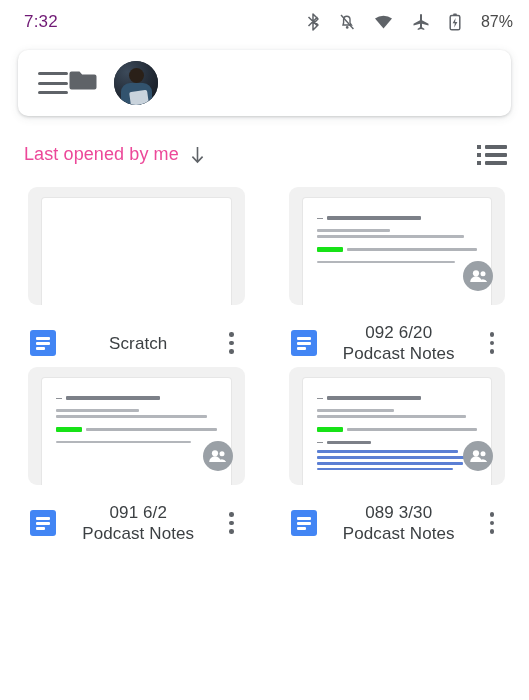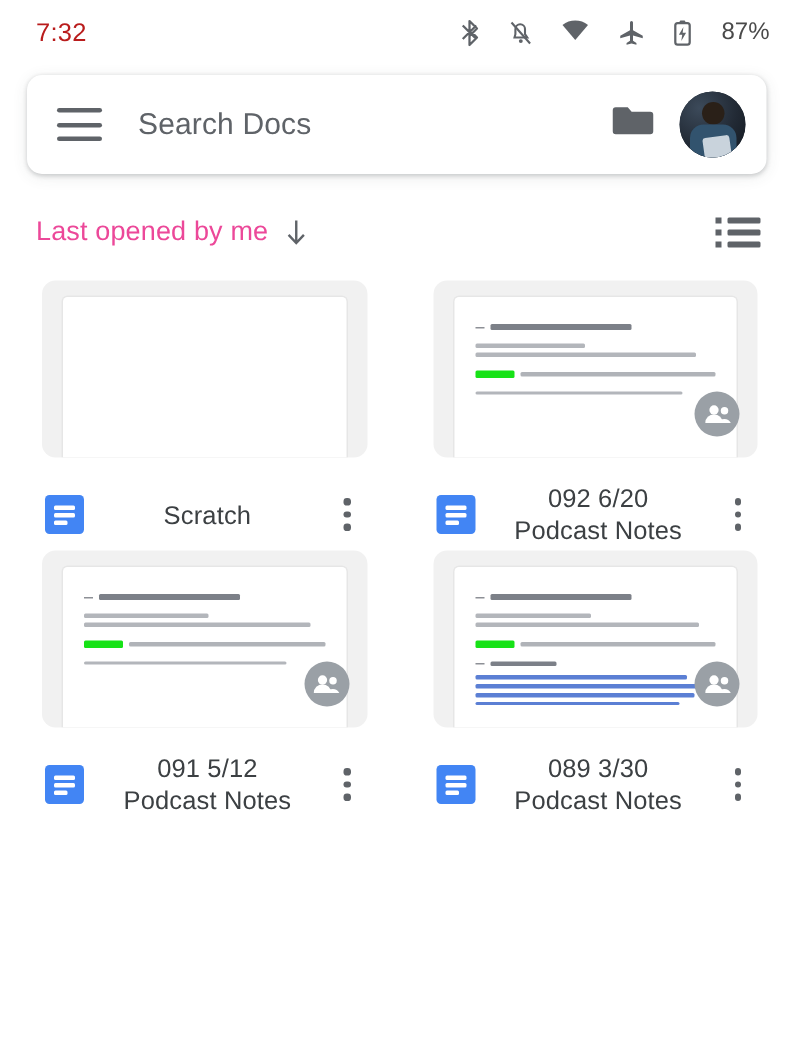--- a/index.html
+++ b/index.html
@@ -12,22 +12,22 @@
 
   
   .statusbar {
     height: 44px;
     display: flex;
     align-items: center;
     justify-content: space-between;
     padding: 0 16px 0 24px;
     color: #5f6368;
   }
-  .status-time { font-size: 17px; color: #b91c1c; letter-spacing: .2px; }
-  .status-icons { display: flex; align-items: flex-start; gap: 19px; }
+  .status-time { font-size: 17px; color: #701a75; letter-spacing: .2px; }
+  .status-icons { display: flex; align-items: center; gap: 19px; }
   .status-icons svg { display: block; }
   .battery-pct { font-size: 16px; color: #4a4a4a; margin-left: 1px; }
 
   
   .searchwrap { padding: 6px 18px 0 18px; }
   .searchbar {
     height: 66px;
     background: #ffffff;
     border-radius: 10px;
     box-shadow: 0 1px 3px rgba(60,64,67,.22), 0 2px 10px rgba(60,64,67,.10);
@@ -183,21 +183,20 @@
   </div>
 </div>
 
 <div class="searchwrap">
   <div class="searchbar">
     <div class="hamburger">
       <span></span>
         <span></span>
         <span></span>
     </div>
-    <div class="search-placeholder">Search Docs</div>
     <div class="folder-icon">
       <svg width="30" height="24" viewBox="0 0 30 24">
         <path d="M1.5 4.5 a2 2 0 0 1 2-2 h8 l2.6 3 h12.4 a2 2 0 0 1 2 2 v11 a2 2 0 0 1-2 2 H3.5 a2 2 0 0 1-2-2 Z" fill="#5f6368"></path>
       </svg>
     </div>
     <div class="avatar">
       <div class="av-bg"></div>
       <div class="av-head"></div>
       <div class="av-body"></div>
       <div class="av-paper"></div>
@@ -321,21 +320,21 @@
         </svg>
       </div>
     </div>
     <div class="meta">
       <div class="docs-icon">
           <i></i>
           <i></i>
           <i></i>
         </div>
       <div class="title">
-        <span>091 5/12</span><br>
+        <span>091 6/2</span><br>
         <span>Podcast Notes</span>
       </div>
       <div class="kebab">
           <b></b>
           <b></b>
           <b></b>
         </div>
     </div>
   </div>
 

